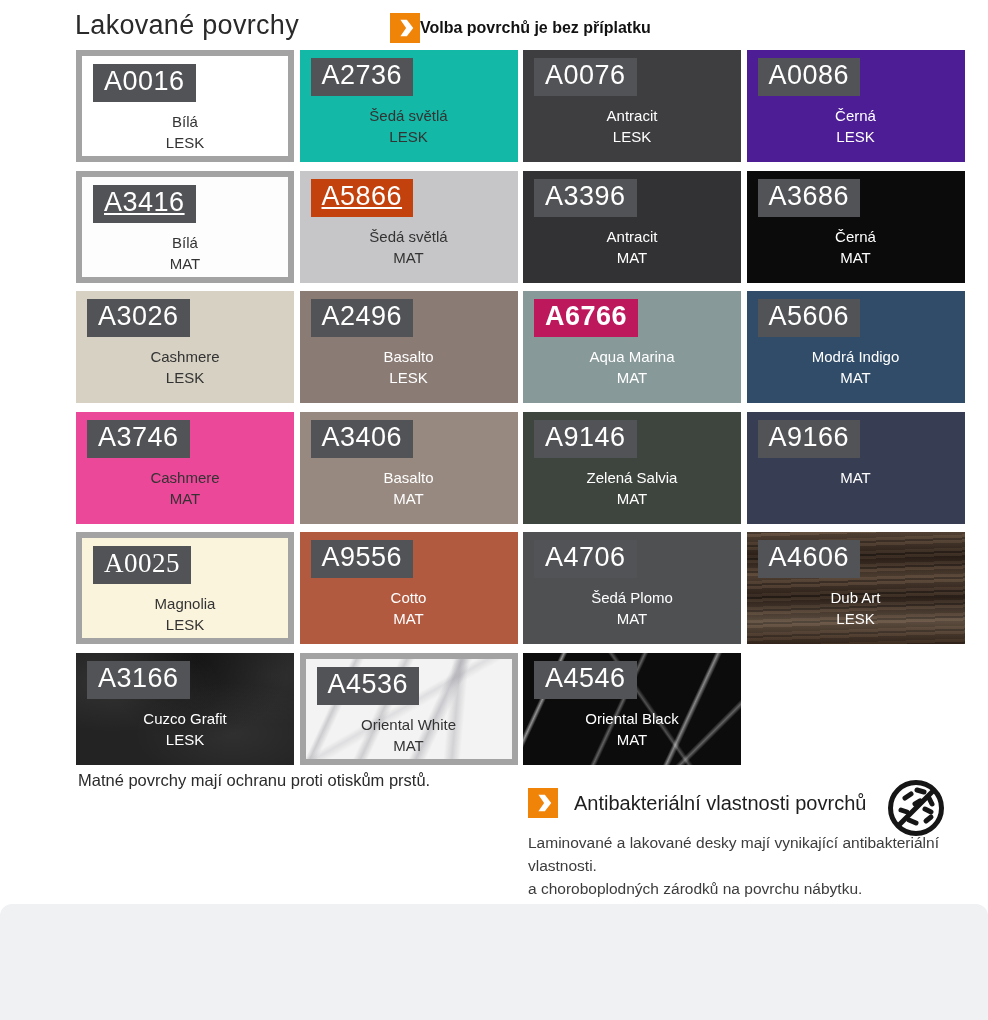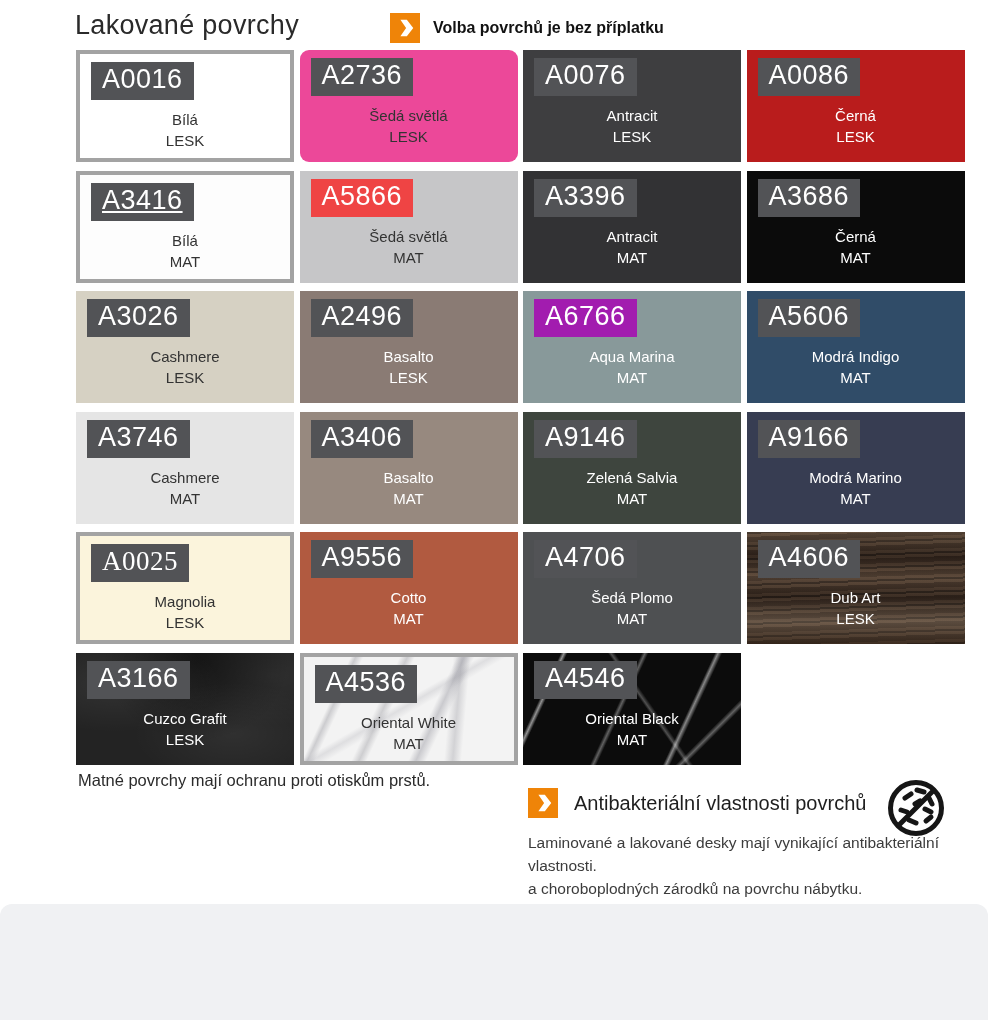--- a/index.html
+++ b/index.html
@@ -6,27 +6,27 @@
   body{width:988px;height:1020px;position:relative;overflow:hidden;
        font-family:"Liberation Sans","DejaVu Sans",sans-serif;color:#2b2b2b;}
   .page{position:absolute;inset:0;}
 
   
   .title{position:absolute;left:75px;top:10px;font-size:27px;font-weight:300;
          letter-spacing:.3px;color:#2a2a2a;}
   .promo{position:absolute;left:390px;top:13px;display:flex;align-items:center;}
   .arrow-box{width:30px;height:30px;display:flex;align-items:center;justify-content:center;flex:0 0 auto;}
   .arrow-box svg{width:22px;height:22px;display:block;}
-  .promo-text{margin-left:13px;font-size:16px;font-weight:700;color:#121212;}
+  .promo-text{font-size:16px;font-weight:700;color:#121212;}
 
   
   .grid{position:absolute;left:76px;top:50px;display:grid;
         grid-template-columns:repeat(4,218px);grid-auto-rows:112px;gap:8.5px 5.5px;}
   .swatch{position:relative;box-sizing:border-box;}
-  .swatch.bordered{border:4px solid #a3a3a3;}
+  .swatch.bordered{border:6px solid #a3a3a3;}
   .badge{position:absolute;left:11px;top:8px;color:#fff;font-size:27px;line-height:1;
          padding:4px 11px 7px;letter-spacing:.5px;}
   .names{position:absolute;left:0;right:0;top:55px;text-align:center;
          font-size:15px;line-height:21px;}
   .dk .names{color:#333;}
   .wt .names{color:#fff;}
 
   
   .tex-wood{background-image:
       linear-gradient(180deg,rgba(185,165,135,.18),rgba(0,0,0,.30) 22%,rgba(200,180,150,.12) 40%,
@@ -86,51 +86,51 @@
 
   <div class="grid">
 
     <div class="swatch dk bordered" style="background-color: rgb(255, 255, 255);">
       <span class="badge" style="background-color: rgb(82, 83, 86);">A0016</span>
       <div class="names">
           <div>Bílá</div>
           <div>LESK</div>
         </div>
     </div>
-    <div class="swatch dk" style="background-color: #ec4899; border-radius: 9px;">
+    <div class="swatch dk" style="background-color: #14b8a6;">
       <span class="badge" style="background-color: rgb(82, 83, 86);">A2736</span>
       <div class="names">
           <div>Šedá světlá</div>
           <div>LESK</div>
         </div>
     </div>
     <div class="swatch wt" style="background-color: rgb(62, 62, 64);">
       <span class="badge" style="background-color: rgb(82, 83, 86);">A0076</span>
       <div class="names">
           <div>Antracit</div>
           <div>LESK</div>
         </div>
     </div>
-    <div class="swatch wt" style="background-color: #b91c1c; text-decoration: underline;">
+    <div class="swatch wt" style="background-color: #4c1d95; text-decoration: underline;">
       <span class="badge" style="background-color: rgb(82, 83, 86);">A0086</span>
       <div class="names">
           <div>Černá</div>
           <div>LESK</div>
         </div>
     </div>
 
     <div class="swatch dk bordered" style="background-color: rgb(253, 253, 253);">
       <span class="badge" style="background-color: rgb(82, 83, 86); text-decoration: underline;">A3416</span>
       <div class="names">
           <div>Bílá</div>
           <div>MAT</div>
         </div>
     </div>
     <div class="swatch dk" style="background-color: rgb(198, 198, 200);">
-      <span class="badge" style="background-color: #ef4444;">A5866</span>
+      <span class="badge" style="background-color: #c2410c; text-decoration: underline;">A5866</span>
       <div class="names">
           <div>Šedá světlá</div>
           <div>MAT</div>
         </div>
     </div>
     <div class="swatch wt" style="background-color: rgb(50, 50, 52);">
       <span class="badge" style="background-color: rgb(82, 83, 86);">A3396</span>
       <div class="names">
           <div>Antracit</div>
           <div>MAT</div>
@@ -152,35 +152,35 @@
         </div>
     </div>
     <div class="swatch wt" style="background-color: rgb(138, 123, 116);">
       <span class="badge" style="background-color: rgb(82, 83, 86);">A2496</span>
       <div class="names">
           <div>Basalto</div>
           <div>LESK</div>
         </div>
     </div>
     <div class="swatch wt" style="background-color: rgb(136, 153, 154);">
-      <span class="badge" style="background-color: #a21caf;">A6766</span>
+      <span class="badge" style="background-color: #be185d; font-weight: bold;">A6766</span>
       <div class="names">
           <div>Aqua Marina</div>
           <div>MAT</div>
         </div>
     </div>
     <div class="swatch wt" style="background-color: rgb(48, 76, 104);">
       <span class="badge" style="background-color: rgb(82, 83, 86);">A5606</span>
       <div class="names">
           <div>Modrá Indigo</div>
           <div>MAT</div>
         </div>
     </div>
 
-    <div class="swatch dk" style="background-color: #e5e5e5;">
+    <div class="swatch dk" style="background-color: #ec4899;">
       <span class="badge" style="background-color: rgb(82, 83, 86);">A3746</span>
       <div class="names">
           <div>Cashmere</div>
           <div>MAT</div>
         </div>
     </div>
     <div class="swatch wt" style="background-color: rgb(151, 137, 127);">
       <span class="badge" style="background-color: rgb(82, 83, 86);">A3406</span>
       <div class="names">
           <div>Basalto</div>
@@ -190,21 +190,20 @@
     <div class="swatch wt" style="background-color: rgb(62, 69, 62);">
       <span class="badge" style="background-color: rgb(82, 83, 86);">A9146</span>
       <div class="names">
           <div>Zelená Salvia</div>
           <div>MAT</div>
         </div>
     </div>
     <div class="swatch wt" style="background-color: rgb(55, 61, 82);">
       <span class="badge" style="background-color: rgb(82, 83, 86);">A9166</span>
       <div class="names">
-          <div>Modrá Marino</div>
           <div>MAT</div>
         </div>
     </div>
 
     <div class="swatch dk bordered" style="background-color: rgb(251, 244, 220);">
       <span class="badge" style="background-color: rgb(82, 83, 86); font-family: Liberation Serif, serif;">A0025</span>
       <div class="names">
           <div>Magnolia</div>
           <div>LESK</div>
         </div>

